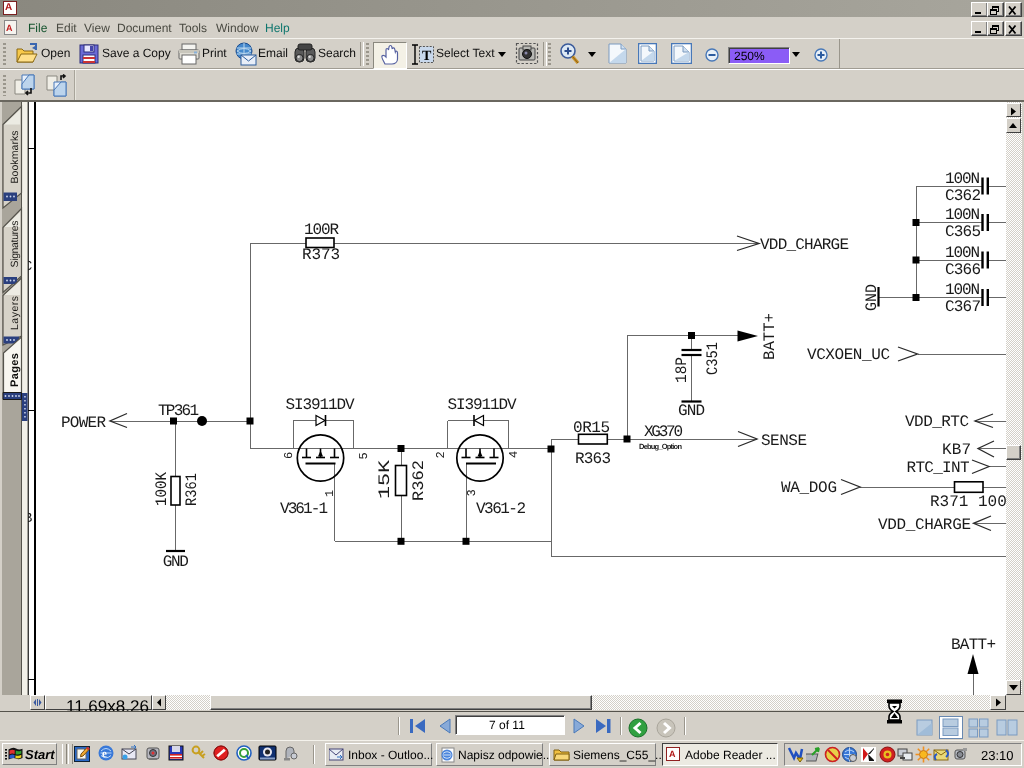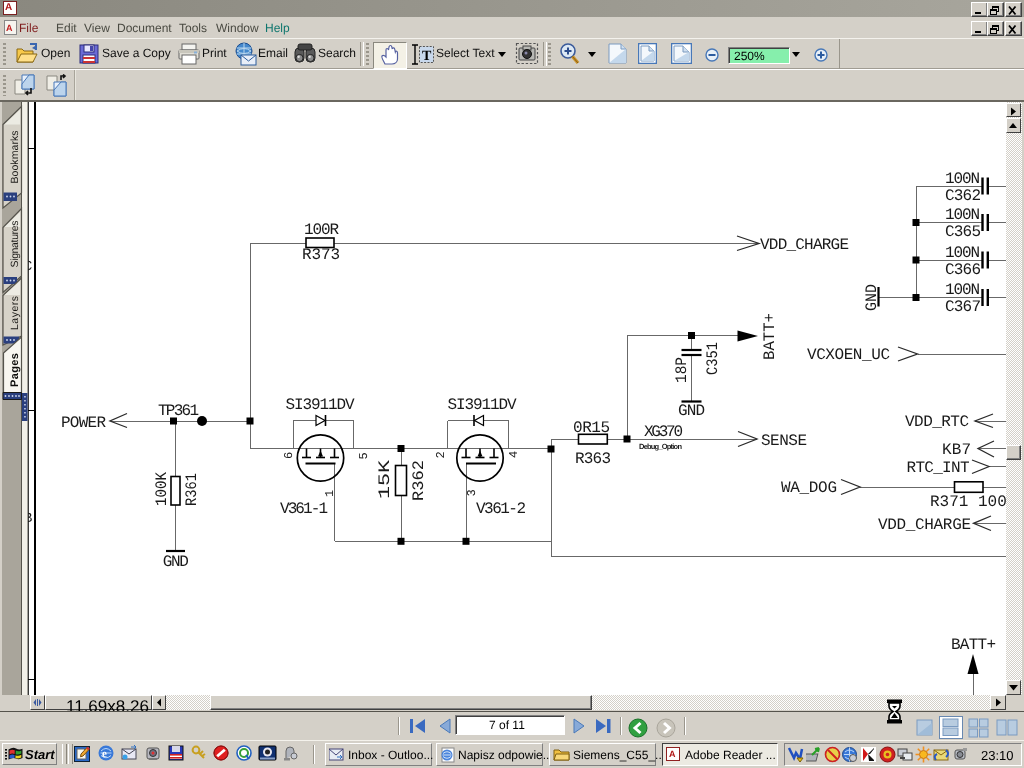--- a/index.html
+++ b/index.html
@@ -36,21 +36,21 @@
         </svg></div>
   <div class="winbtn" style="left:1005px;top:2px;"><svg width="13" height="11">
           <path d="M3 1.5 L9.5 9.5 M9.5 1.5 L3 9.5" stroke="#000" stroke-width="1.8"></path>
         </svg></div>
 </div>
 
 <div class="abs" style="left:0;top:17px;width:1024px;height:21px;background:#d4d0c8;border-bottom:1px solid #b7b3aa;transform:translateZ(0);">
   <div class="abs" style="left:4px;top:3px;width:13px;height:15px;background:#f6f4ef;border:1px solid #888;box-sizing:border-box;">
     <div class="abs" style="left:1px;top:2px;font-size:9px;font-weight:bold;color:#c02020;">A</div>
   </div>
-  <div class="abs tbtxt" style="left:19px;top:4px;color:#7f1d1d;">File</div>
+  <div class="abs tbtxt" style="left:28px;top:4px;color:#14532d;">File</div>
   <div class="abs tbtxt" style="left:56px;top:4px;color:#4a4a42;">Edit</div>
   <div class="abs tbtxt" style="left:84px;top:4px;color:#4a4a42;">View</div>
   <div class="abs tbtxt" style="left:117px;top:4px;color:#4a4a42;">Document</div>
   <div class="abs tbtxt" style="left:179px;top:4px;color:#4a4a42;">Tools</div>
   <div class="abs tbtxt" style="left:216px;top:4px;color:#4a4a42;">Window</div>
   <div class="abs tbtxt" style="left:265px;top:4px;color:#0f766e;">Help</div>
   <div class="winbtn" style="left:971px;top:4px;"><svg width="13" height="11">
           <rect x="3" y="7" width="6" height="2" fill="#000"></rect>
         </svg></div>
   <div class="winbtn" style="left:987px;top:4px;"><svg width="13" height="11" shape-rendering="crispEdges">
@@ -166,21 +166,21 @@
     <rect x="0.5" y="0.5" width="20" height="20" fill="#fff" stroke="#4878b8" stroke-width="1.6"></rect>
     <path d="M3 3 L12 3 L18 9 L18 18 L3 18 Z" fill="#f4f8fc" stroke="#7a9ac0"></path>
     <path d="M12 3 L12 9 L18 9" fill="#d0e0f0" stroke="#7a9ac0"></path>
     <path d="M3 18 L18 9 L18 18 Z" fill="#c4d8ec"></path>
   </svg>
 
   <svg class="abs" style="left:705px;top:9px;" width="14" height="14" viewBox="0 0 14 14">
     <circle cx="7" cy="7" r="6" fill="#e8f0f8" stroke="#4878b8" stroke-width="1.4"></circle>
     <rect x="3.5" y="6" width="7" height="2" fill="#2c5ca0"></rect>
   </svg>
-  <div class="abs" style="left:728px;top:8px;width:60px;height:15px;background:#86efac;border:1px solid #808080;border-right-color:#fff;border-bottom-color:#fff;box-shadow:inset 1px 1px 0 #404040;">
+  <div class="abs" style="left:728px;top:8px;width:60px;height:15px;background:#8b5cf6;border:1px solid #808080;border-right-color:#fff;border-bottom-color:#fff;box-shadow:inset 1px 1px 0 #404040;">
     <div class="abs" style="left:5px;top:1px;font-size:12px;color:#000;">250%</div>
   </div>
   <svg class="abs" style="left:792px;top:13px;" width="10" height="6">
         <path d="M0 0 L8 0 L4 5 Z" fill="#000"></path>
       </svg>
   <svg class="abs" style="left:814px;top:9px;" width="14" height="14" viewBox="0 0 14 14">
     <circle cx="7" cy="7" r="6" fill="#e8f0f8" stroke="#4878b8" stroke-width="1.4"></circle>
     <rect x="3.5" y="6" width="7" height="2" fill="#2c5ca0"></rect>
     <rect x="6" y="3.5" width="2" height="7" fill="#2c5ca0"></rect>
   </svg>

